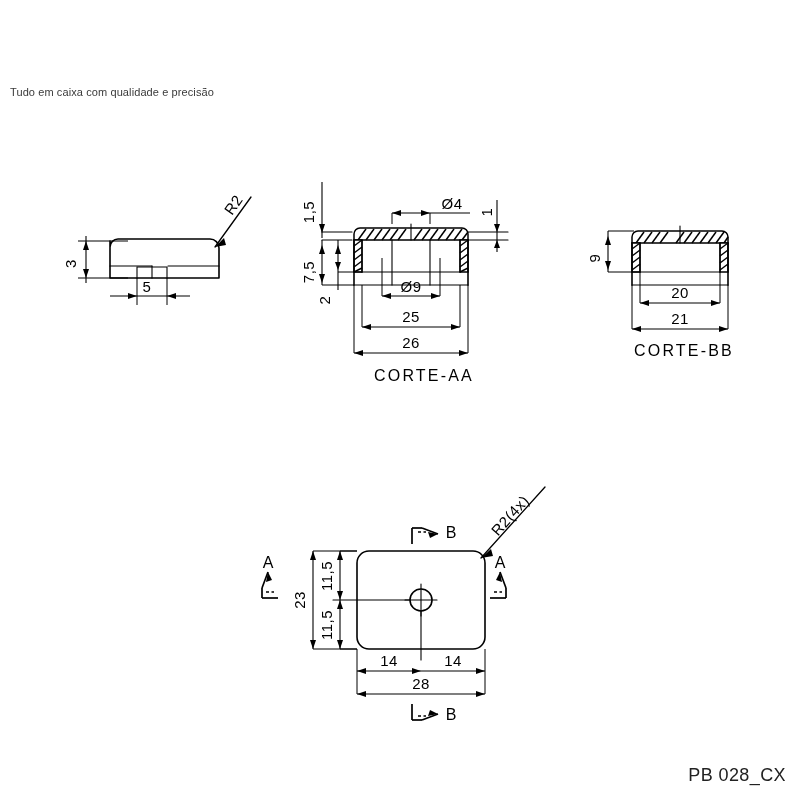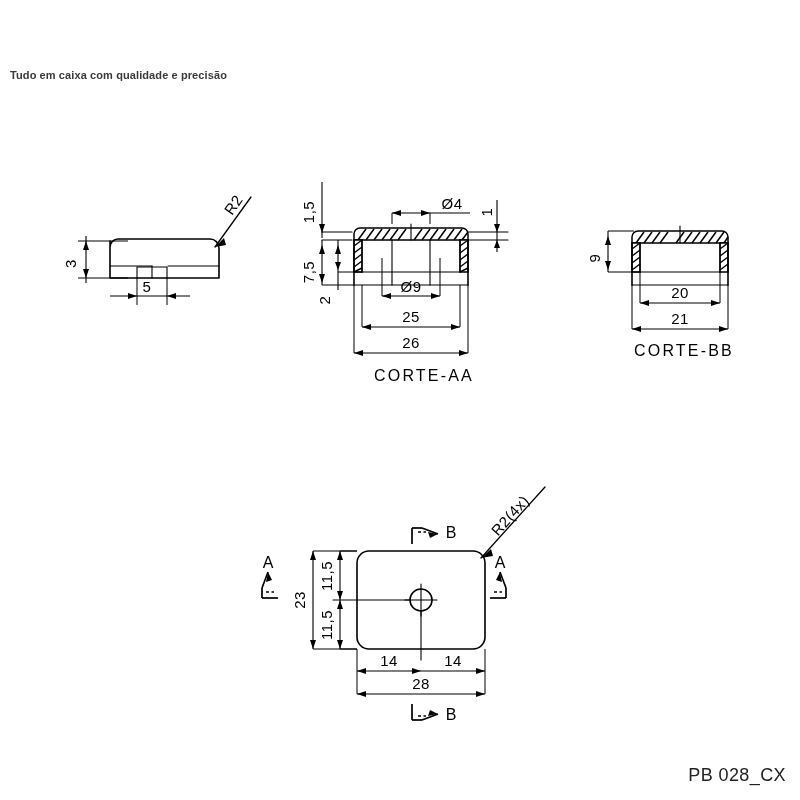--- a/index.html
+++ b/index.html
@@ -38,27 +38,26 @@
     font-family: "Liberation Serif", serif;
     font-size: 38px;
     font-weight: 700;
     letter-spacing: 1px;
     color: #1a1a1a;
     line-height: 1;
   }
   .brand-tagline {
     position: absolute;
     left: 10px;
-    top: 69px;
+    top: 86px;
     font-family: "Liberation Sans", sans-serif;
     font-size: 11px;
     color: #3a3a3a;
     letter-spacing: 0.1px;
     white-space: nowrap;
-    font-weight: bold;
   }
   .partno {
     position: absolute;
     right: 14px;
     bottom: 14px;
     font-family: "Liberation Sans", sans-serif;
     font-size: 18px;
     color: #222222;
     letter-spacing: 0.4px;
   }

